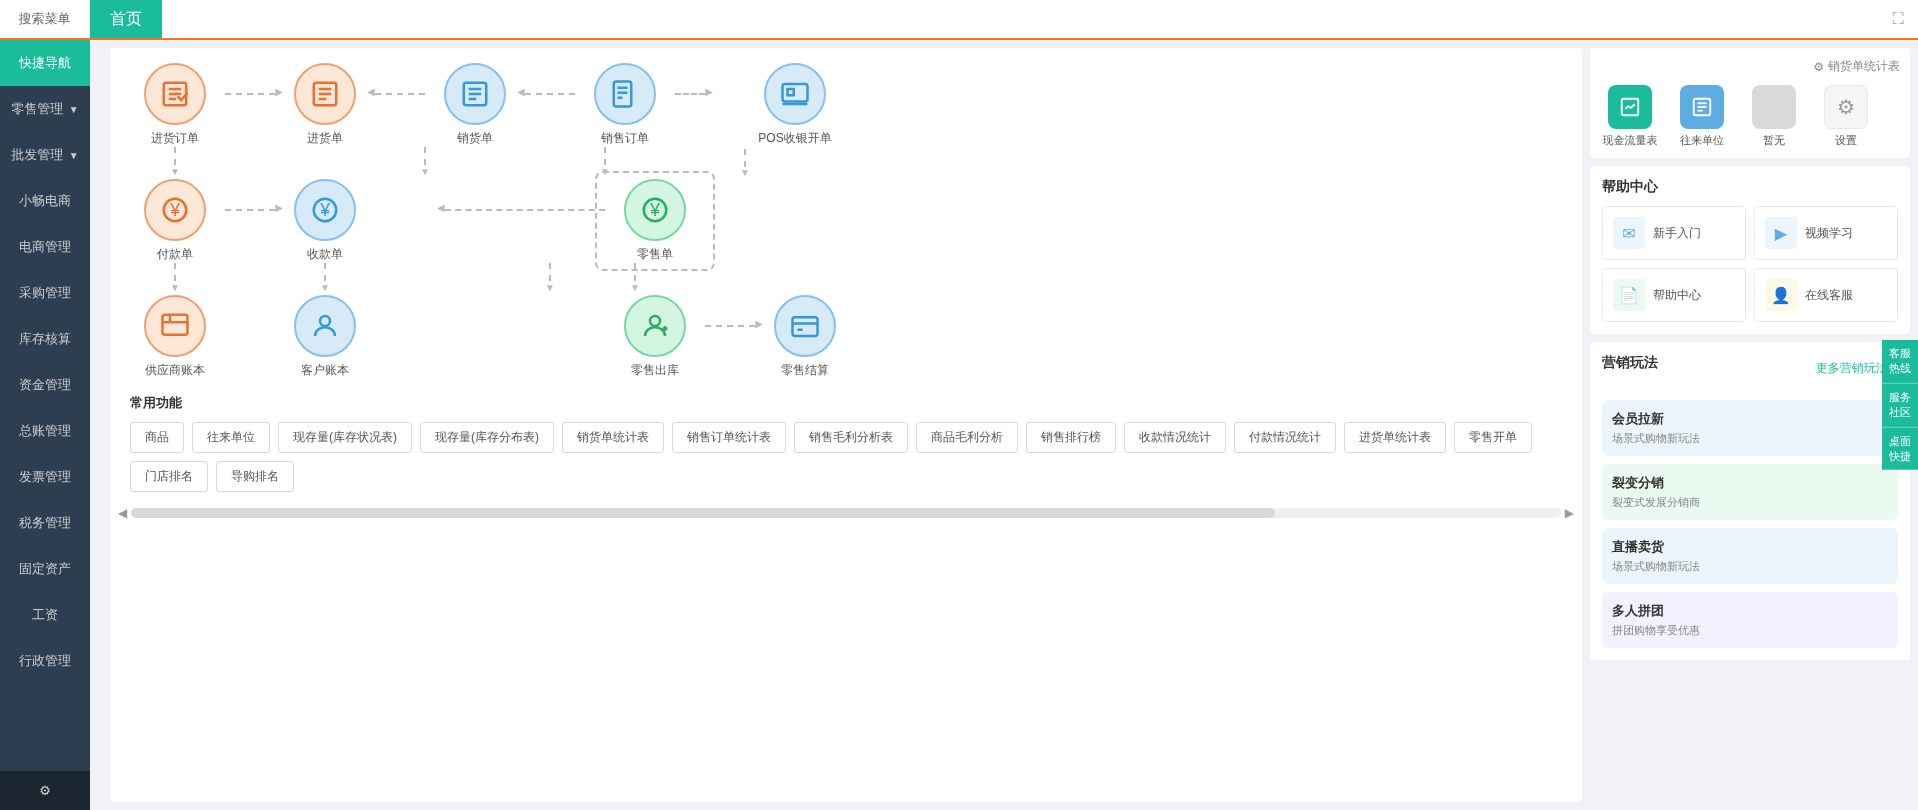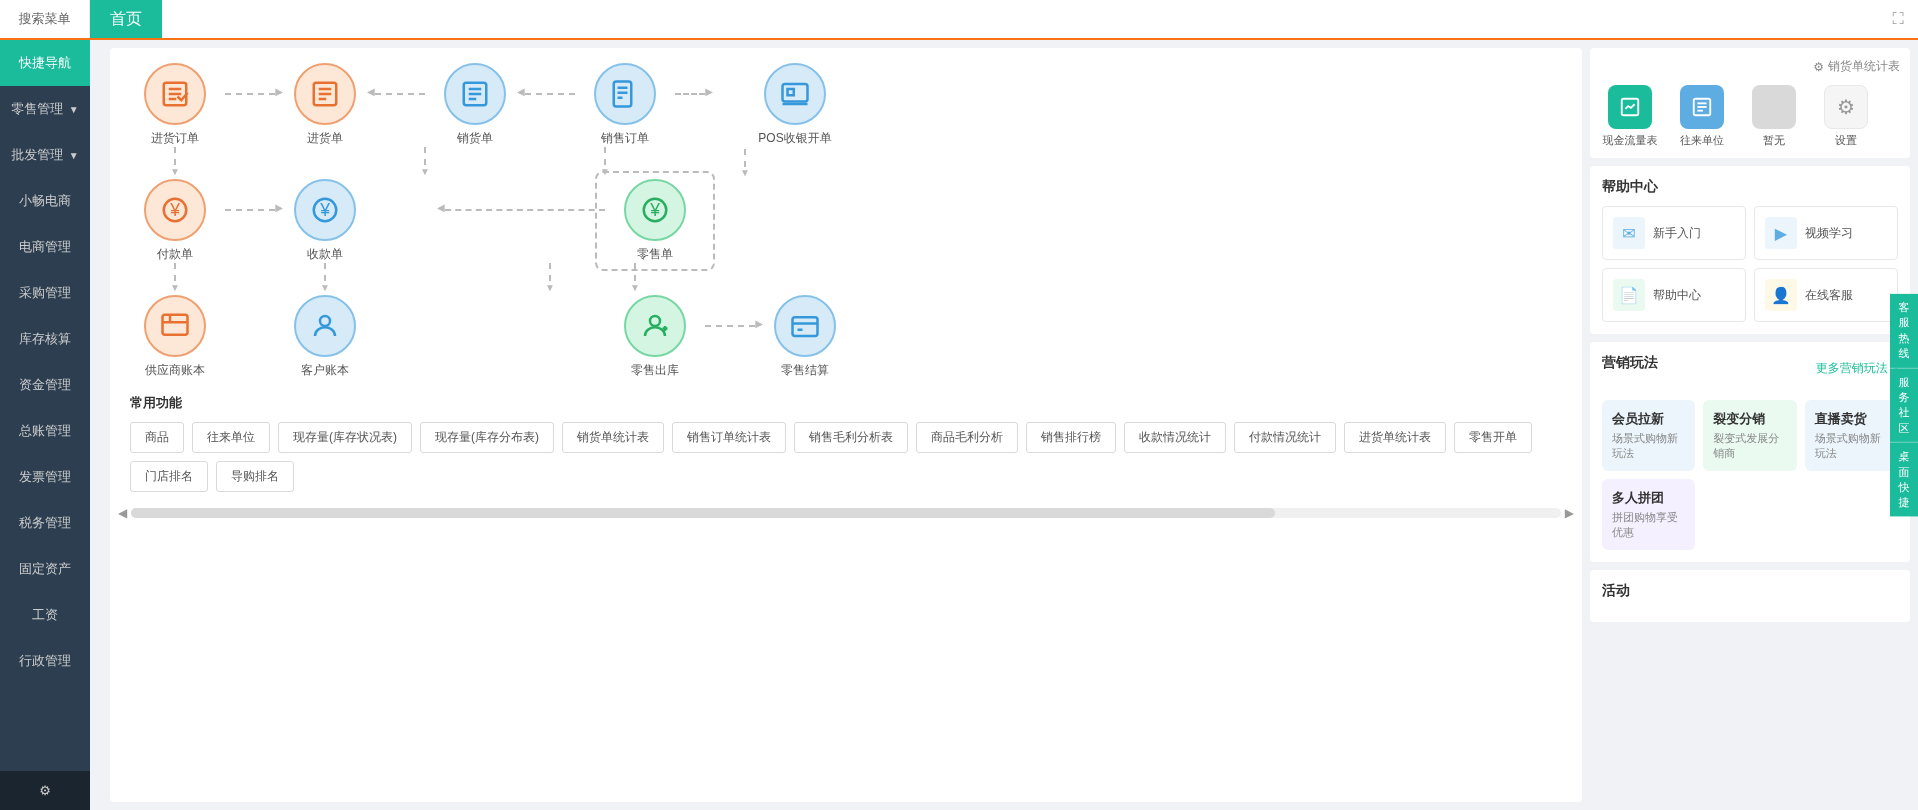--- a/index.html
+++ b/index.html
@@ -65,31 +65,31 @@
     .help-icon { width: 32px; height: 32px; border-radius: 4px; display: flex; align-items: center; justify-content: center; font-size: 16px; }
     .help-icon.blue-light { background: #ebf5fb; color: #5dade2; }
     .help-icon.green-light { background: #eafaf1; color: #1abc9c; }
     .help-icon.orange-light { background: #fef9e7; color: #f39c12; }
     .help-text { font-size: 12px; color: #555; }
 
     
     .marketing-section { background: #fff; border-radius: 4px; padding: 12px; }
     .marketing-header { display: flex; justify-content: space-between; align-items: center; margin-bottom: 18px; }
     .more-link { font-size: 12px; color: #1abc9c; cursor: pointer; }
-    .marketing-grid { display: grid; grid-template-columns: 1fr 1fr 1fr; gap: 8px; }
+    .marketing-grid { display: grid; grid-template-columns: 1fr; gap: 8px; }
     .marketing-item { background: #f0f8ff; border-radius: 6px; padding: 10px; cursor: pointer; }
     .marketing-item-title { font-size: 13px; color: #333; font-weight: bold; margin-bottom: 3px; }
     .marketing-item-desc { font-size: 11px; color: #888; }
 
     
     .activity-section { background: #fff; border-radius: 4px; padding: 12px; }
 
     
     .float-buttons { position: fixed; right: 0; top: 50%; transform: translateY(-50%); display: flex; flex-direction: column; gap: 0; z-index: 100; }
-    .float-btn { background: #1abc9c; color: #fff; width: 28px; padding: 6px 4px; font-size: 11px; text-align: center; cursor: pointer; line-height: 1.4; }
+    .float-btn { background: #1abc9c; color: #fff; width: 36px; padding: 6px 4px; font-size: 11px; text-align: center; cursor: pointer; line-height: 1.4; }
     .float-btn:not(:last-child) { border-bottom: 1px solid rgba(255,255,255,0.3); }
 
     
     .diagram-wrapper { position: relative; padding: 15px 32px 5px 15px; }
     .diagram-row { display: flex; align-items: center; }
     .d-node { display: flex; flex-direction: column; align-items: center; width: 100px; }
     .d-circle { width: 62px; height: 62px; border-radius: 50%; display: flex; align-items: center; justify-content: center; font-size: 24px; }
     .d-circle.o { background: #fde8d8; border: 2px solid #f0a070; color: #e87030; }
     .d-circle.b { background: #d6eaf8; border: 2px solid #85c1e9; color: #3498db; }
     .d-circle.t { background: #d5f5e3; border: 2px solid #76d7a3; color: #27ae60; }
@@ -484,23 +484,20 @@
             <div class="marketing-item-title">直播卖货</div>
             <div class="marketing-item-desc">场景式购物新玩法</div>
           </div>
           <div class="marketing-item" style="background:#f5f0ff;">
             <div class="marketing-item-title">多人拼团</div>
             <div class="marketing-item-desc">拼团购物享受优惠</div>
           </div>
         </div>
       </div>
 
-      <div class="activity-section">
-        <div class="section-title">活动</div>
-      </div>
 
     </div>
 
   </div>
 
 </div>
 
 <div class="float-buttons">
   <div class="float-btn">客服<br>热线</div>
   <div class="float-btn">服务<br>社区</div>

